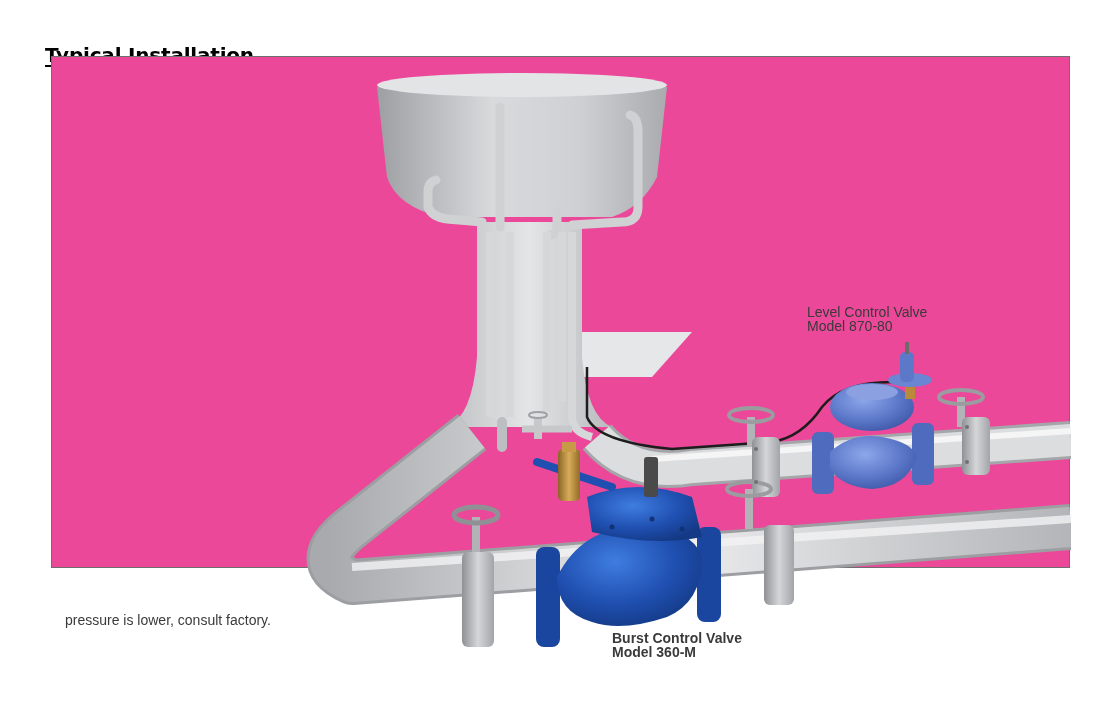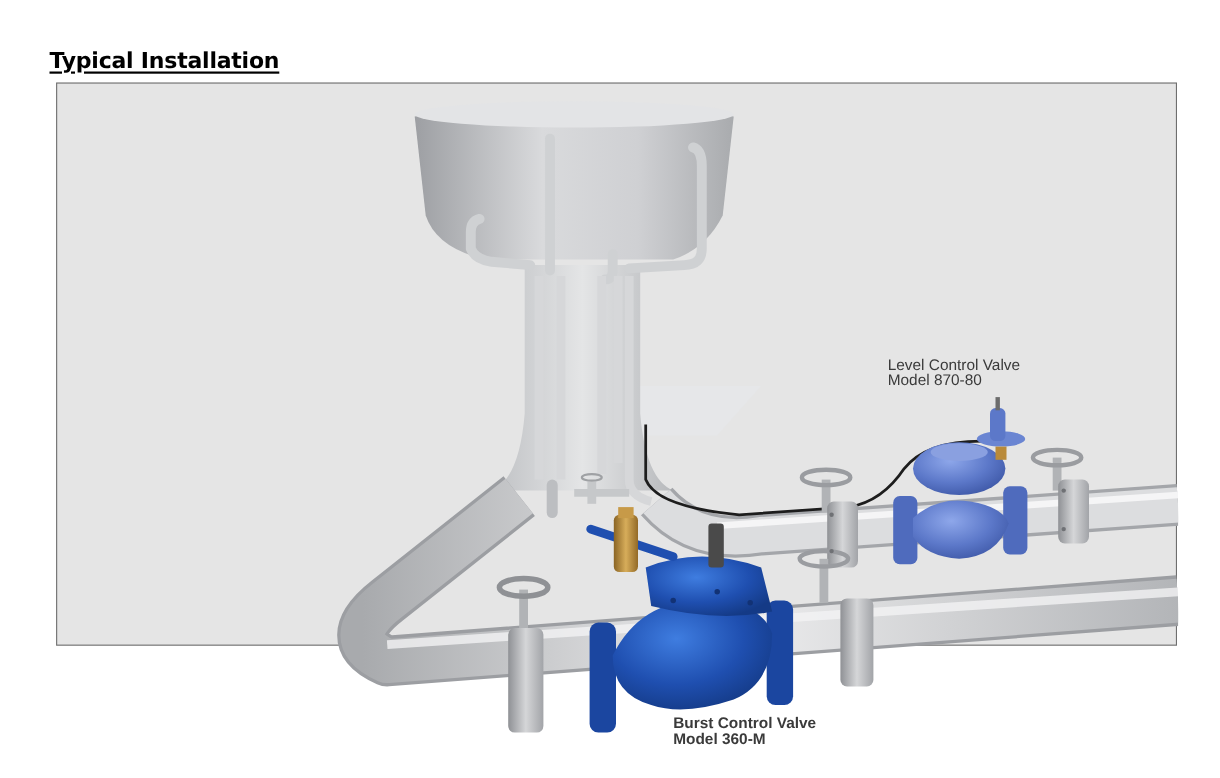--- a/index.html
+++ b/index.html
@@ -5,22 +5,22 @@
   html, body { margin: 0; padding: 0; background: #ffffff; }
   body { width: 1109px; height: 707px; position: relative; overflow: hidden; font-family: "Liberation Sans", sans-serif; }
   .title {
     position: absolute; left: 45px; top: 33px;
     font-family: "DejaVu Sans", sans-serif; font-weight: bold; font-size: 20px;
     color: #000000; text-decoration: underline; text-underline-offset: 3px; text-decoration-thickness: 2px;
     letter-spacing: -0.2px;
     margin-top: 10px;
   }
   .frame {
-    position: absolute; left: 51px; top: 75px; width: 1019px; height: 512px;
-    border: 1.5px solid #6e6e6e; box-sizing: border-box; background: #e5e5e5;
+    position: absolute; left: 51px; top: 56px; width: 1019px; height: 512px;
+    border: 1.5px solid #6e6e6e; box-sizing: border-box; background: #ec4899;
   }
   .illustration { position: absolute; left: 0; top: 0; }
   .label {
     position: absolute; font-size: 14px; line-height: 14px; color: #3a3a3a;
     font-family: "Liberation Sans", sans-serif;
   }
   .label span { display: block; white-space: nowrap; }
   .lbl-level { left: 755px; top: 248px; }
   .lbl-burst { left: 560px; top: 574px; font-weight: bold; }
   .note { left: 13px; top: 556px; }
@@ -179,14 +179,15 @@
     <span>Level Control Valve</span>
     <span>Model 870-80</span>
   </div>
 
   <div class="label lbl-burst">
     <span>Burst Control Valve</span>
     <span>Model 360-M</span>
   </div>
 
   <div class="label note">
+    <span>pressure is lower, consult factory.</span>
   </div>
 </div>
 
 </body></html>

